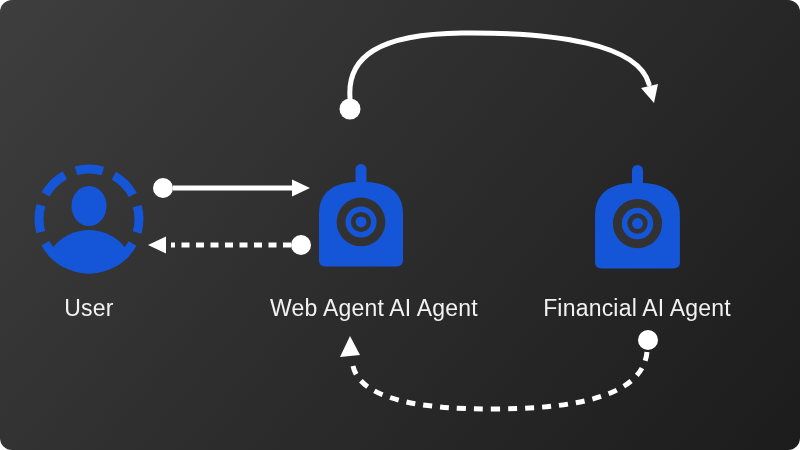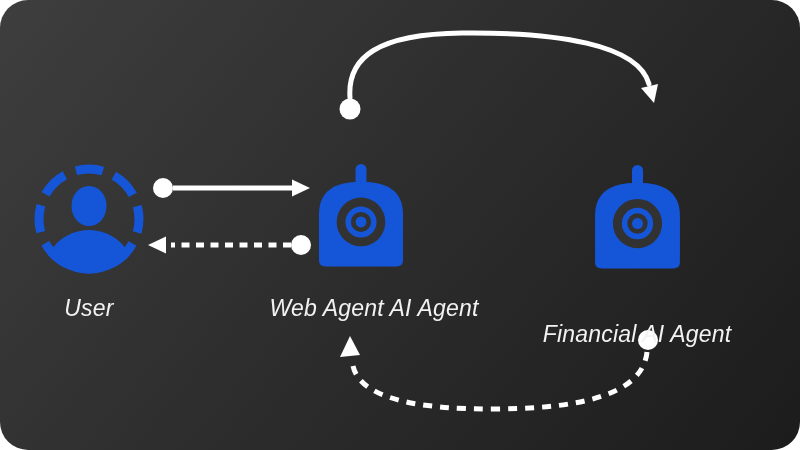--- a/index.html
+++ b/index.html
@@ -8,24 +8,23 @@
     --text:#f2f2f2;
     --bg1:#3e3e3e;
     --bg2:#1c1c1c;
     --hole:#323232;
   }
   *{margin:0;padding:0;box-sizing:border-box;}
   html,body{background:#ffffff;font-family:"Liberation Sans", sans-serif;}
   .stage{position:relative;width:800px;height:450px;}
   .canvas{
     position:absolute;inset:0;
-    border-radius:28px;
+    border-radius:12px;
     background:linear-gradient(130deg, var(--bg1) 0%, #2e2e2e 45%, var(--bg2) 100%);
     overflow:hidden;
-    font-style:italic;
   }
   .arrows-layer{position:absolute;left:0;top:0;width:800px;height:450px;}
   .node{position:absolute;}
   .node-label{
     position:absolute;
     color:var(--text);
     font-size:23px;
     letter-spacing:0.2px;
     text-align:center;
     width:300px;
@@ -100,17 +99,17 @@
 
     <div class="node" style="left:595px;top:165px;width:85px;height:103px;">
       <svg width="85" height="103.5" viewBox="0 0 100 122" xmlns="http://www.w3.org/2000/svg">
         <rect class="f-blue" x="43.5" y="0" width="13" height="28" rx="6.5"></rect>
         <path class="f-blue" d="M 0 115 L 0 60 C 0 34 16 21 50 21 C 84 21 100 34 100 60 L 100 115 Q 100 122 92 122 L 8 122 Q 0 122 0 115 Z"></path>
         <circle class="f-hole" cx="50" cy="69" r="29"></circle>
         <circle class="f-blue" cx="50" cy="69" r="18.5"></circle>
         <circle class="f-hole" cx="50" cy="69" r="12"></circle>
         <circle class="f-blue" cx="50" cy="69" r="6.5"></circle>
       </svg>
-      <div class="node-label" style="left:-108px;top:130px;margin-top:26px;">Financial AI Agent</div>
+      <div class="node-label" style="left:-108px;top:130px;">Financial AI Agent</div>
     </div>
 
   </div>
 </div>
 
 </body></html>

